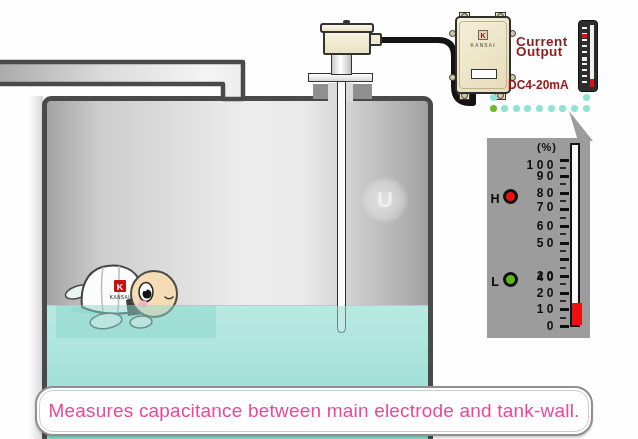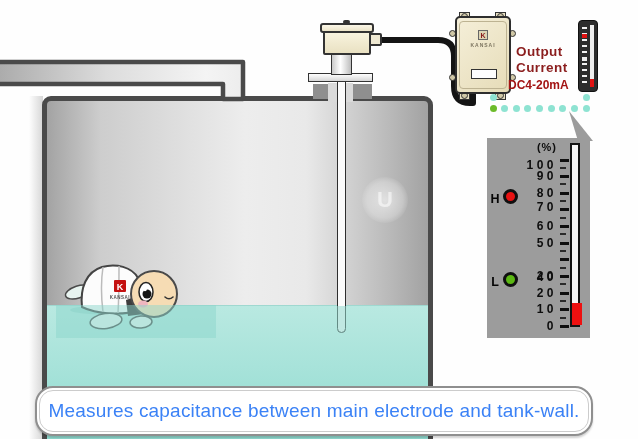--- a/index.html
+++ b/index.html
@@ -89,21 +89,21 @@
     background:#f7f7f7;box-sizing:content-box;}
   .bar-fill{position:absolute;left:0;bottom:0;width:10px;background:#ee1010;}
   .lamp{position:absolute;width:15px;height:15px;border:3px solid #101010;border-radius:50%;}
   .lamp-label{position:absolute;width:14px;text-align:center;font-size:12.5px;font-weight:bold;color:#050505;}
 
   
   .caption-box{left:35px;top:386px;width:558px;height:50px;background:#ffffff;border:2px solid #8f8f8f;
     border-radius:18px;box-shadow:0 2px 2px rgba(0,0,0,0.18);}
   .caption-inner{position:absolute;left:2px;top:2px;right:2px;bottom:2px;border:1px solid #cccccc;
     border-radius:14px;display:flex;align-items:center;justify-content:center;}
-  .caption-text{color:#3b82f6;font-size:19px;letter-spacing:0.2px;}
+  .caption-text{color:#ec4899;font-size:19px;letter-spacing:0.2px;}
 </style>
 </head>
 <body>
 
 <div id="stage">
 
 
   <div class="abs tank-shadow"></div>
   <div class="abs tank"></div>
   <div class="abs watermark">U</div>
@@ -171,21 +171,21 @@
   <div class="abs tx-screw" style="left:449px;top:30px"></div>
   <div class="abs tx-screw" style="left:449px;top:74px"></div>
   <div class="abs tx-screw" style="left:509px;top:30px"></div>
   <div class="abs tx-screw" style="left:509px;top:74px"></div>
   <div class="abs tx-body"></div>
   <div class="abs tx-inner"></div>
   <div class="abs tx-logo">K</div>
   <div class="abs tx-brand">KANSAI</div>
   <div class="abs tx-label"></div>
 
-  <div class="abs cur-line" style="top:60px">Current</div>
+  <div class="abs cur-line" style="top:34px">Current</div>
   <div class="abs cur-line" style="top:44px">Output</div>
   <div class="abs dc-line">DC4-20mA</div>
 
   <div class="abs mini-meter"></div>
   <div class="abs mini-ladder"></div>
   <div class="abs mini-h"></div>
   <div class="abs mini-l"></div>
   <div class="abs mini-bar"></div>
   <div class="abs mini-bar-fill"></div>
 

